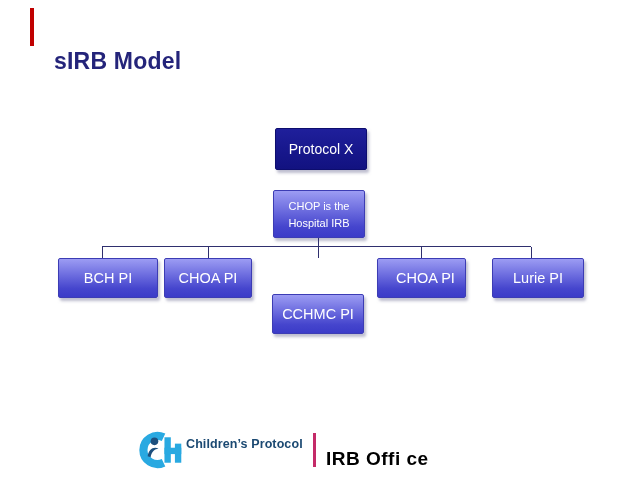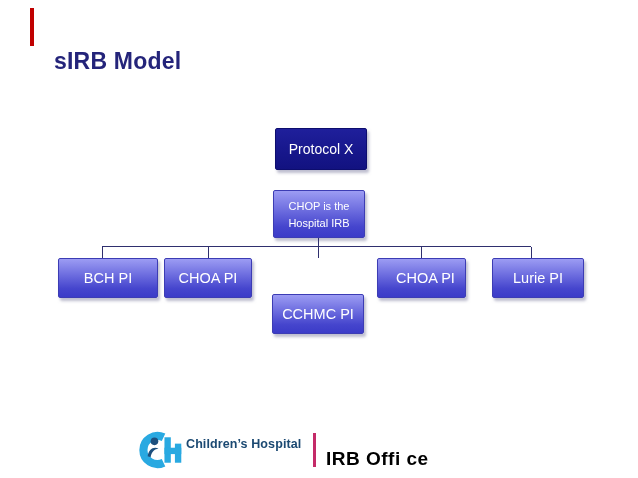--- a/index.html
+++ b/index.html
@@ -137,21 +137,21 @@
 
       <circle cx="20" cy="12.5" r="4.2" fill="#1D4F7D"></circle>
       <path d="M12.5 29 C13.5 21.5 19 17.5 24.5 20.5 C20.5 20.5 16.5 24 15.8 30 Z" fill="#1D4F7D"></path>
 
       <rect x="31" y="8" width="7" height="28" fill="#29A9E1"></rect>
       <rect x="42.5" y="15" width="7" height="21" fill="#29A9E1"></rect>
       <rect x="31" y="19.5" width="18.5" height="7" fill="#29A9E1"></rect>
     </svg>
 
     <div class="org-text">
-      <div>Children’s Hospital</div>
+      <div>Children’s Protocol</div>
     </div>
 
     <div class="footer-divider"></div>
 
     <div class="office-label">IRB Offi ce</div>
 
   </div>
 
 </div>
 

